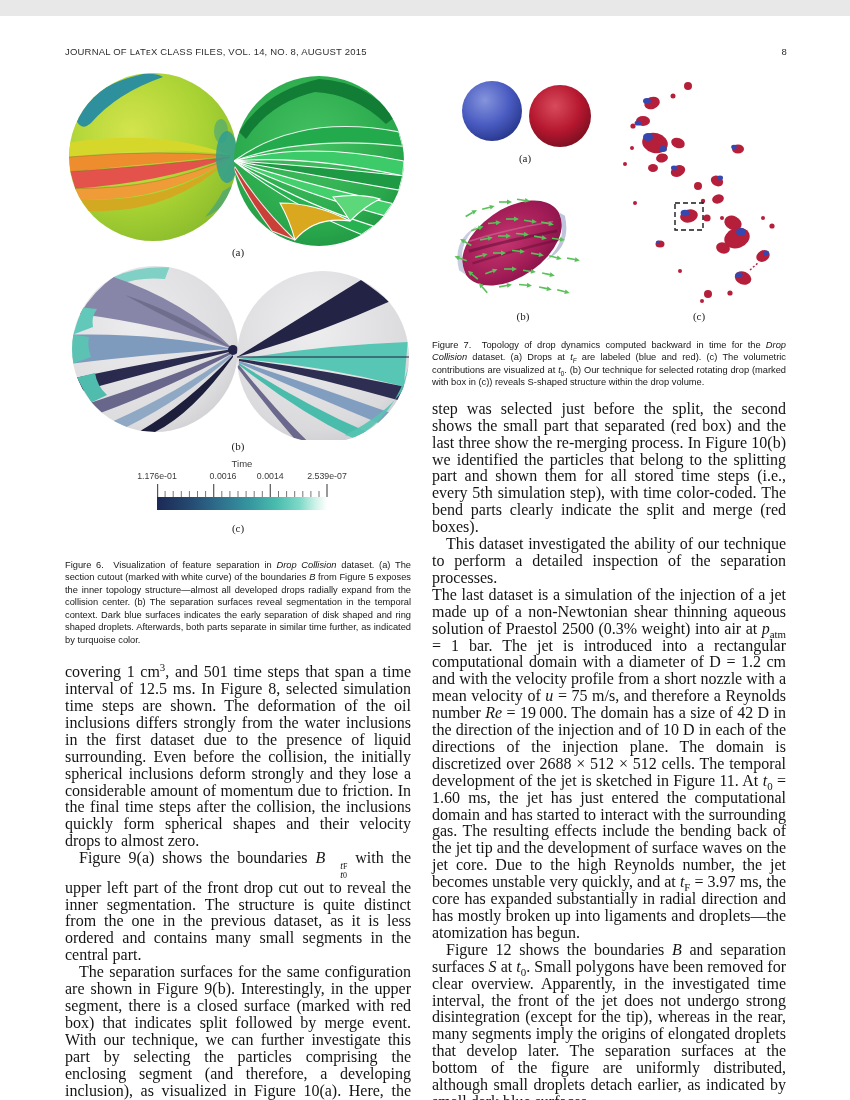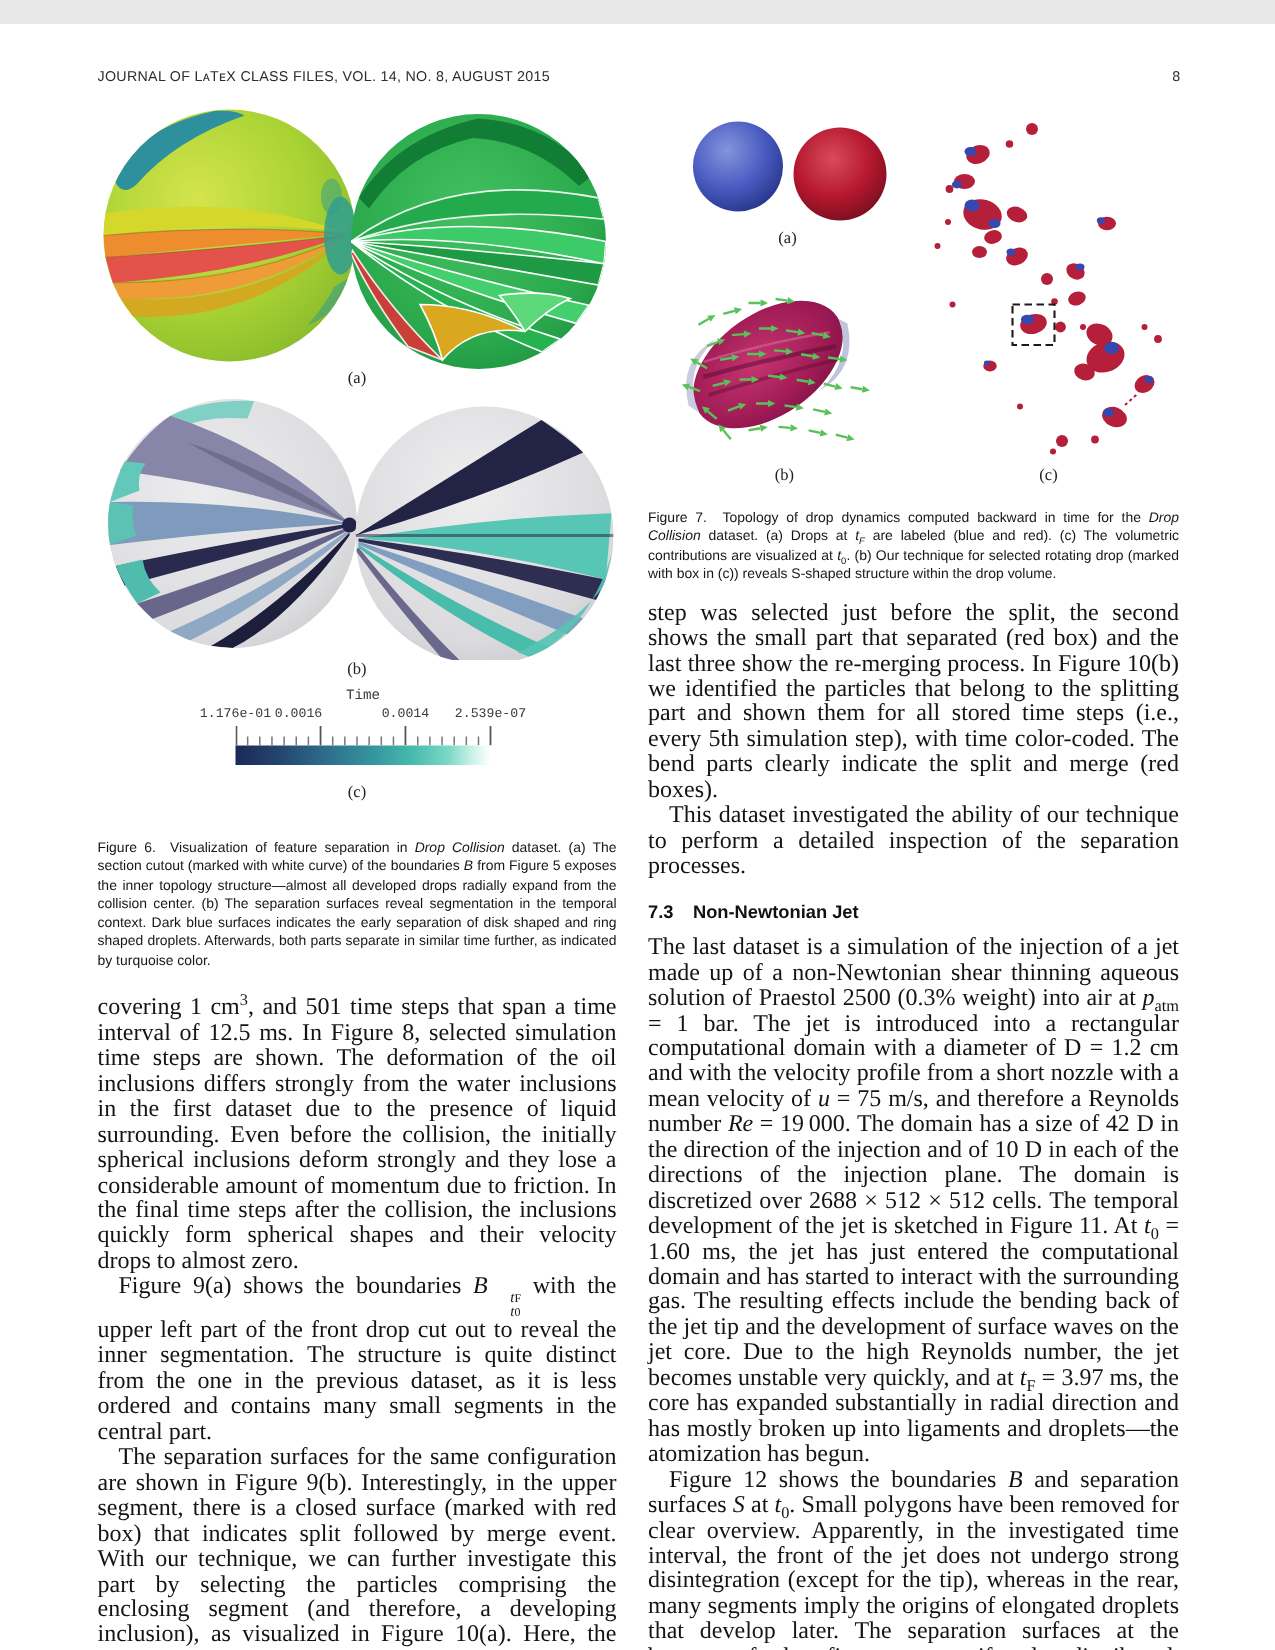--- a/index.html
+++ b/index.html
@@ -23,21 +23,21 @@
   .body-text-r{margin-top:12px;}
   sub,sup{font-size:68%;line-height:0;}
   i{font-style:italic;}
   .stk{display:inline-flex;flex-direction:column;align-items:flex-start;vertical-align:-0.55em;
        font-size:0.62em;line-height:0.95;margin-left:1px;font-style:italic;}
   .stk small{font-size:0.8em;font-style:normal;}
   .sechead{font-family:"Liberation Sans",sans-serif;font-weight:bold;font-size:12.2px;
            margin:14px 0 9px 0;color:#111;}
   .sechead .num{display:inline-block;width:30px;}
   
-  .cbar{position:relative;height:64px;margin-top:5px;font-family:Liberation Mono, monospace;}
+  .cbar{position:relative;height:64px;margin-top:5px;font-family:Liberation Sans, sans-serif;}
   .cbar .cbar-title{position:absolute;left:92px;width:170px;top:0;text-align:center;font-size:9.5px;color:#3a3a3a;}
   .cbar .tick-label{position:absolute;top:13px;transform:translateX(-50%);font-size:8.8px;color:#3a3a3a;white-space:nowrap;}
   .cbar .ticks{position:absolute;left:92px;top:26px;}
   .cbar .bar{position:absolute;left:92px;top:39px;width:170px;height:13px;
       background:linear-gradient(to right,#1b2956 0%,#24476f 18%,#2e6e8c 36%,#35959f 54%,
                  #49bcae 70%,#7fd9c8 84%,#cdf2e8 93%,#ffffff 100%);}
   svg text.svglabel{font-family:"Liberation Serif",serif;font-size:11px;fill:#222;}
 </style>
 </head>
 <body>
@@ -145,21 +145,21 @@
           <path d="M 174,100 Q 215,150 243.1,176.7 L 228.6,172.8 Q 200,140 172,102 Z" fill="#6a688c"></path>
           <path d="M 280,170 Q 320,150 338,125 L 344,100 Q 330,152 290,173 Z" fill="#55c4b2" opacity="0.9"></path>
           <path d="M 172,92 L 344,92" stroke="#1e1e40" stroke-width="2" opacity="0.5"></path>
         </g>
       </svg>
       <figcaption class="figlabel">(b)</figcaption>
 
       <div class="cbar">
         <div class="cbar-title">Time</div>
         <span class="tick-label" style="left:92px">1.176e-01</span>
-        <span class="tick-label" style="left:134px">0.0016</span>
+        <span class="tick-label" style="left:158px">0.0016</span>
         <span class="tick-label" style="left:205.3px">0.0014</span>
         <span class="tick-label" style="left:262px">2.539e-07</span>
         <svg class="ticks" width="171" height="13">
           <g stroke="#777" stroke-width="1">
             <line x1="8.1" y1="7" x2="8.1" y2="13"></line>
               <line x1="16.2" y1="7" x2="16.2" y2="13"></line>
             <line x1="24.3" y1="7" x2="24.3" y2="13"></line>
               <line x1="32.4" y1="7" x2="32.4" y2="13"></line>
             <line x1="40.5" y1="7" x2="40.5" y2="13"></line>
               <line x1="48.6" y1="7" x2="48.6" y2="13"></line>
@@ -446,20 +446,19 @@
         <text class="svglabel" x="267" y="249" text-anchor="middle">(c)</text>
       </svg>
 
       <figcaption class="caption cap7">Figure 7.&nbsp;&nbsp;Topology of drop dynamics computed backward in time for the <i>Drop Collision</i> dataset. (a) Drops at <i>t<sub>F</sub></i> are labeled (blue and red). (c) The volumetric contributions are visualized at <i>t</i><sub>0</sub>. (b) Our technique for selected rotating drop (marked with box in (c)) reveals S-shaped structure within the drop volume.</figcaption>
     </figure>
 
     <div class="body-text body-text-r">
       <p>step was selected just before the split, the second shows the small part that separated (red box) and the last three show the re-merging process. In Figure 10(b) we identified the particles that belong to the splitting part and shown them for all stored time steps (i.e., every 5th simulation step), with time color-coded. The bend parts clearly indicate the split and merge (red boxes).</p>
       <p class="ind">This dataset investigated the ability of our technique to perform a detailed inspection of the separation processes.</p>
 
-      <h2 class="sechead"><span class="num">7.3</span><span>Non-Newtonian Jet</span></h2>
 
       <p>The last dataset is a simulation of the injection of a jet made up of a non-Newtonian shear thinning aqueous solution of Praestol 2500 (0.3% weight) into air at <i>p</i><sub>atm</sub> = 1 bar. The jet is introduced into a rectangular computational domain with a diameter of D = 1.2 cm and with the velocity profile from a short nozzle with a mean velocity of <i>u</i> = 75 m/s, and therefore a Reynolds number <i>Re</i> = 19 000. The domain has a size of 42 D in the direction of the injection and of 10 D in each of the directions of the injection plane. The domain is discretized over 2688 × 512 × 512 cells. The temporal development of the jet is sketched in Figure 11. At <i>t</i><sub>0</sub> = 1.60 ms, the jet has just entered the computational domain and has started to interact with the surrounding gas. The resulting effects include the bending back of the jet tip and the development of surface waves on the jet core. Due to the high Reynolds number, the jet becomes unstable very quickly, and at <i>t</i><sub>F</sub> = 3.97 ms, the core has expanded substantially in radial direction and has mostly broken up into ligaments and droplets—the atomization has begun.</p>
       <p class="ind">Figure 12 shows the boundaries <i>B</i> and separation surfaces <i>S</i> at <i>t</i><sub>0</sub>. Small polygons have been removed for clear overview. Apparently, in the investigated time interval, the front of the jet does not undergo strong disintegration (except for the tip), whereas in the rear, many segments imply the origins of elongated droplets that develop later. The separation surfaces at the bottom of the figure are uniformly distributed, although small droplets detach earlier, as indicated by small dark blue surfaces.</p>
     </div>
   </div>
 
 </div>
 
 </body></html>

